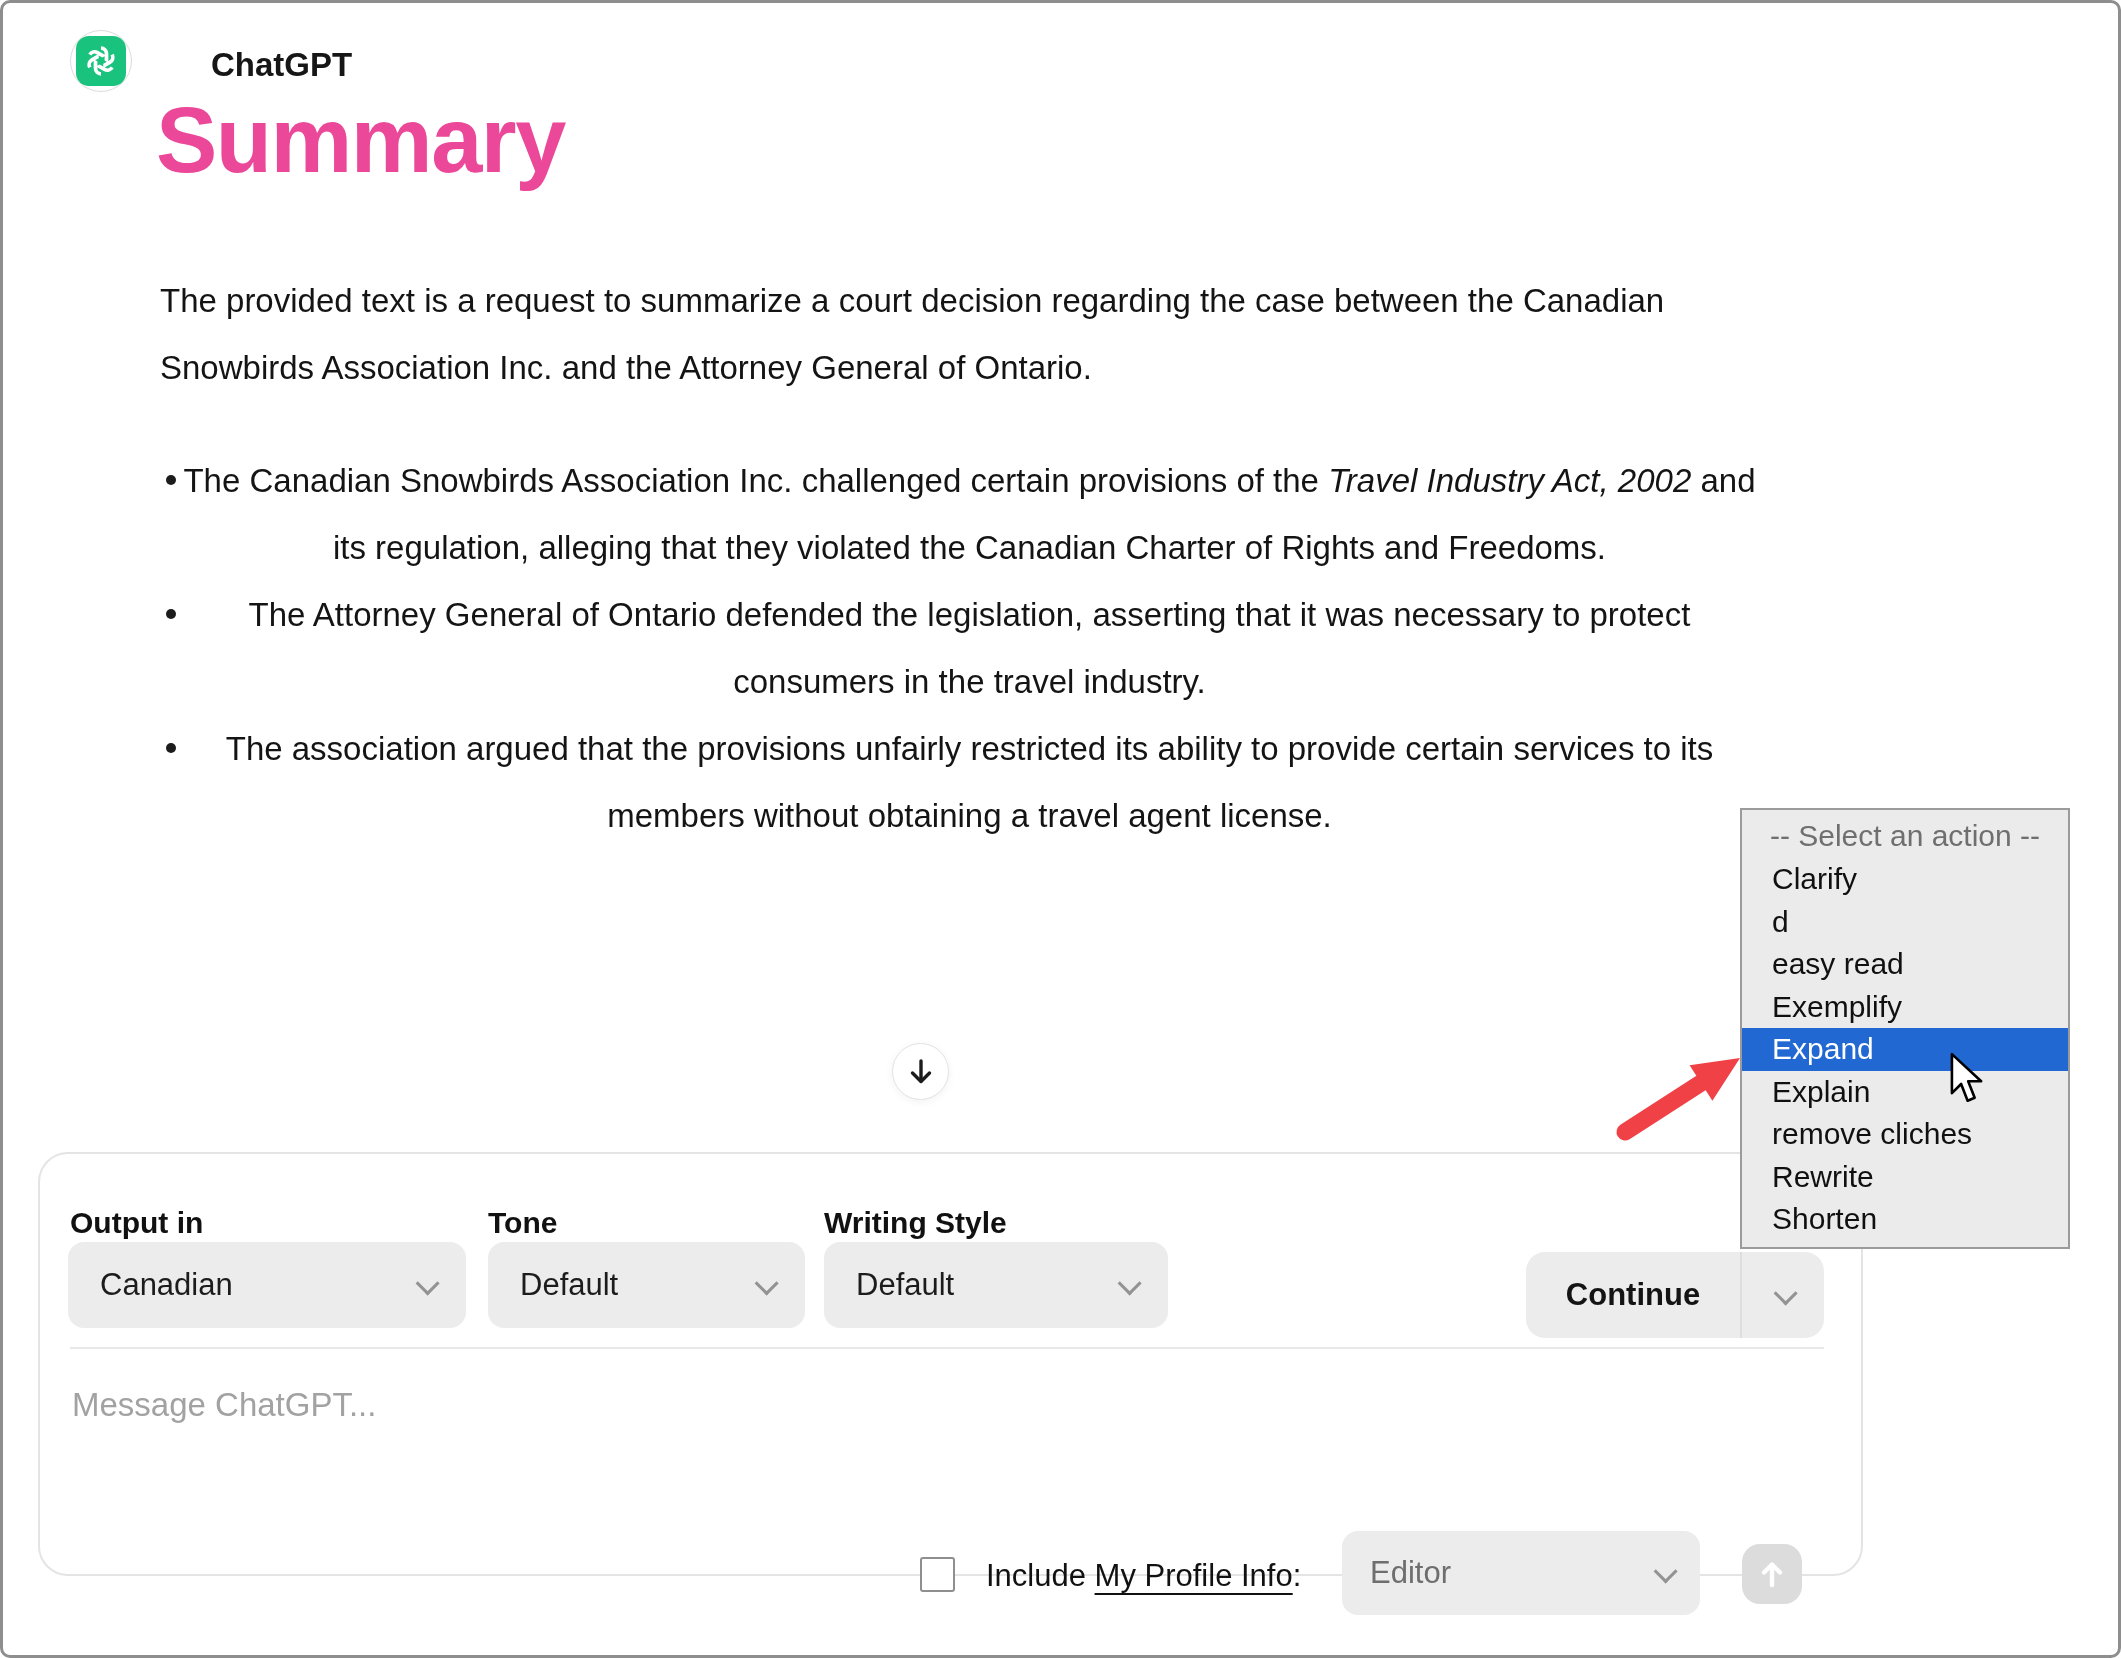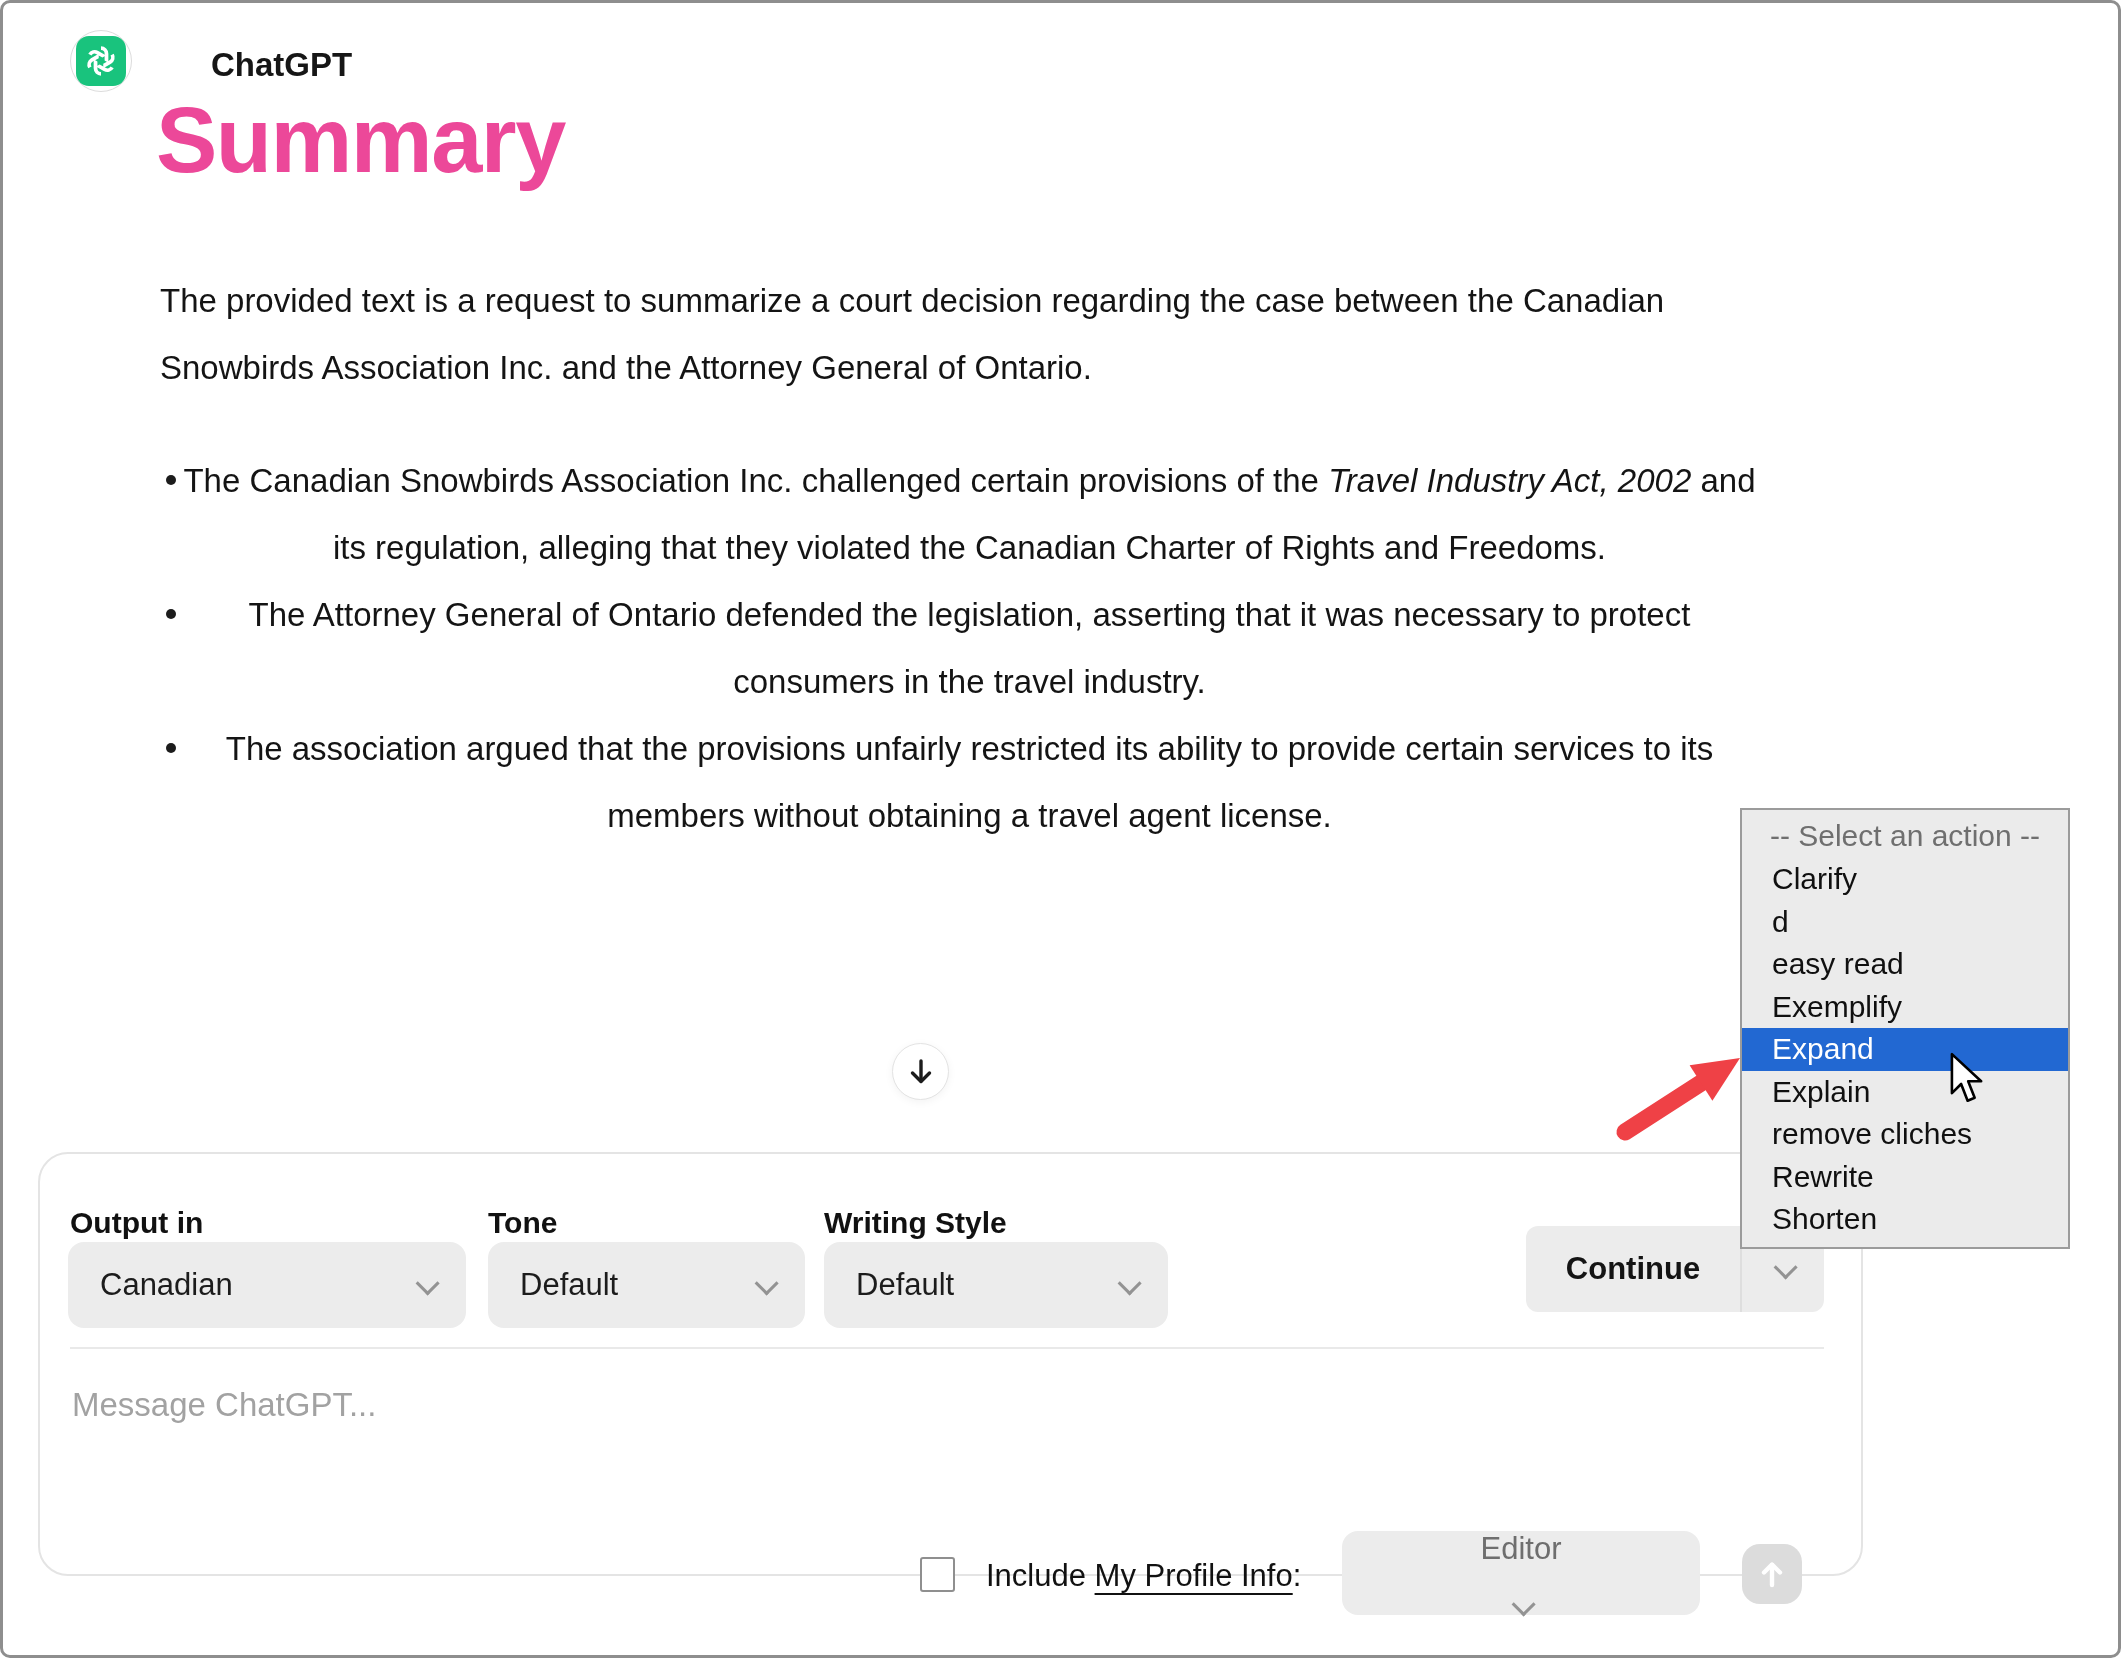--- a/index.html
+++ b/index.html
@@ -111,22 +111,22 @@
     display:flex; align-items:center; justify-content:space-between;
     padding:0 32px; font-size:31px; color:#1c1c1c; cursor:pointer;
   }
   .chev {
     width:17px; height:17px;
     border-right:3px solid #939393; border-bottom:3px solid #939393;
     transform:rotate(45deg) translateY(-3px);
     flex:0 0 auto;
   }
   .continue-btn {
-    position:absolute; left:1486px; top:72px; width:298px; height:86px;
-    background:#ececec; border-radius:12px;
+    position:absolute; left:1486px; top:98px; width:298px; height:86px;
+    background:#ececec; border-radius:19px;
     display:flex; align-items:stretch; cursor:pointer;
   }
   .continue-main {
     flex:1; display:flex; align-items:center; justify-content:center;
     font-size:31px; font-weight:700; color:#141414;
   }
   .continue-sep { width:2px; background:#dedede; margin:0; }
   .continue-chev {
     width:82px; display:flex; align-items:center; justify-content:center;
   }
@@ -151,21 +151,21 @@
     font-size:31px; color:#111; white-space:nowrap;
   }
   .include-label .link {
     text-decoration:underline; text-underline-offset:7px;
     text-decoration-thickness:2px; cursor:pointer;
   }
   .role-select {
     position:absolute; left:1302px; top:377px; width:358px; height:84px;
     background:#ececec; border-radius:16px;
     display:flex; align-items:center; justify-content:space-between;
-    padding:0 28px; font-size:31px; color:#6e6e6e; cursor:pointer;flex-direction:column;
+    padding:0 28px; font-size:31px; color:#6e6e6e; cursor:pointer;
   }
   .send-btn {
     position:absolute; left:1702px; top:390px; width:60px; height:60px;
     border-radius:18px; background:#dcdcdc; border:none;
     display:flex; align-items:center; justify-content:center; cursor:pointer;
   }
 </style>
 </head>
 <body>
 

